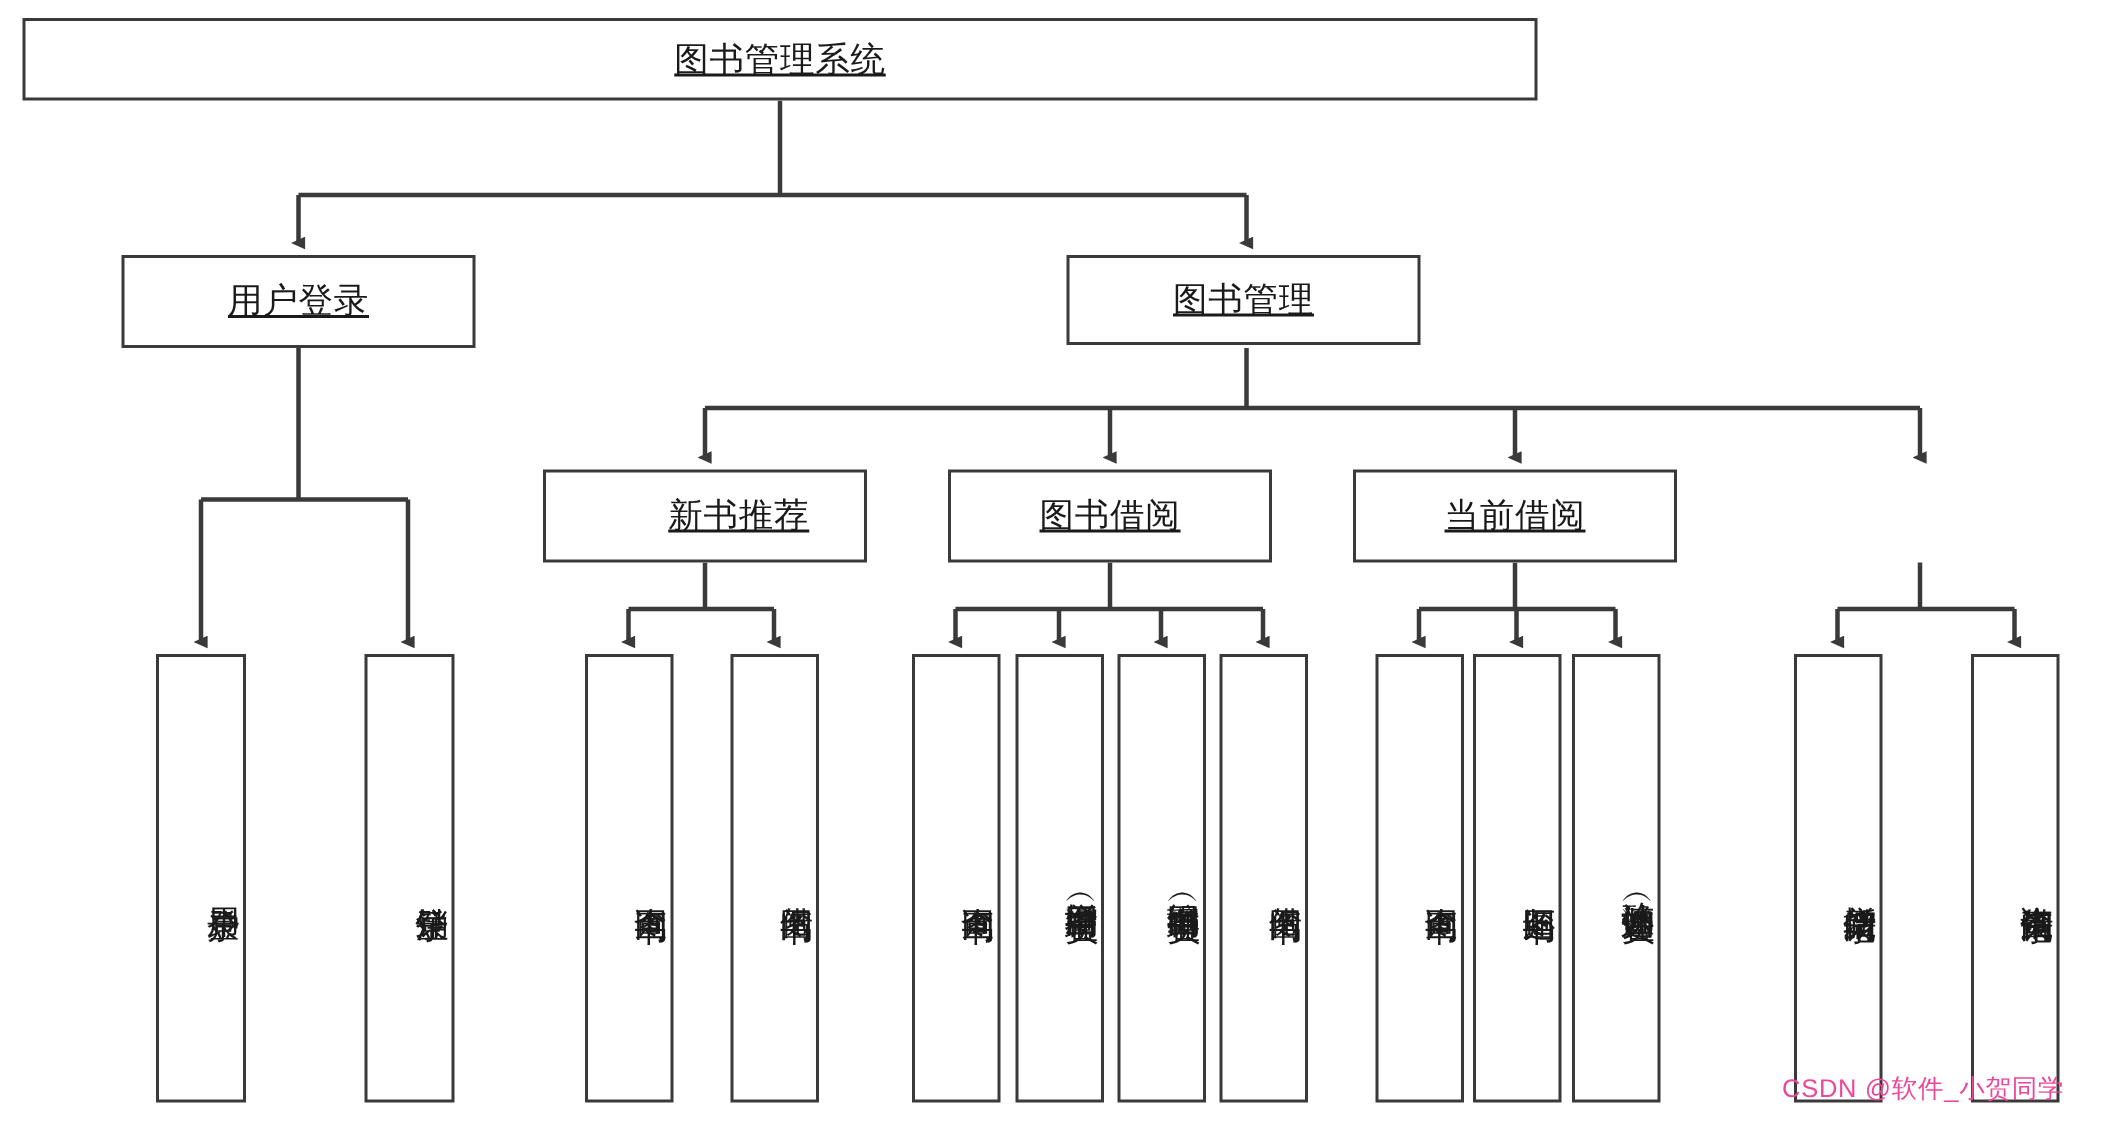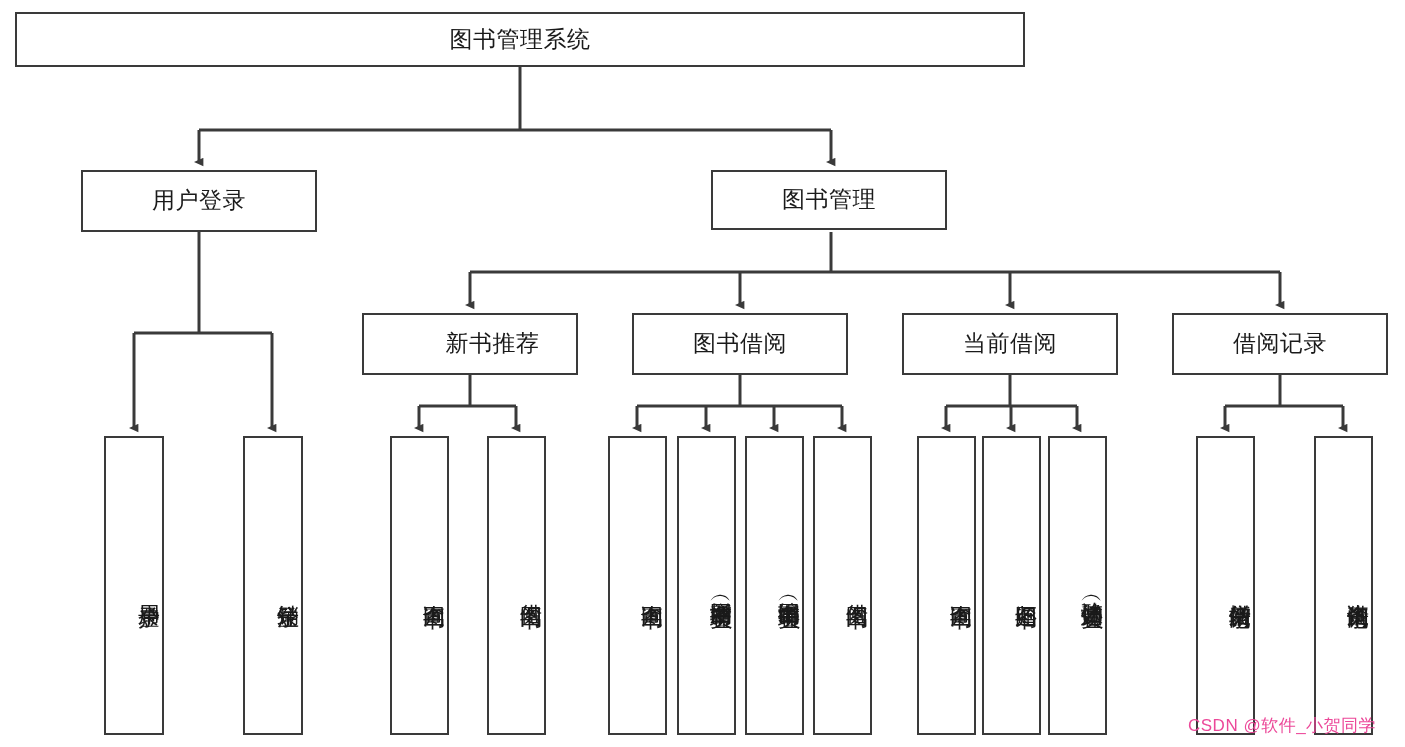--- a/index.html
+++ b/index.html
@@ -33,20 +33,21 @@
     display: flex;
     align-items: center;
     justify-content: center;
     color: #1a1a1a;
   }
   .node-h {
     font-size: 23px;
     letter-spacing: 0.5px;
     line-height: 1.2;
     white-space: nowrap;
+    text-decoration: underline;
   }
   .node-v {
     font-size: 22px;
     line-height: 1.22;
     writing-mode: vertical-rl;
     text-orientation: upright;
     letter-spacing: 1px;
     padding-top: 6px;
     align-items: flex-start;
     justify-content: center;
@@ -138,23 +139,20 @@
   </div>
 
   <div class="node node-h" style="left:632px; top:313px; width:216px; height:62px;">
     <span>图书借阅</span>
   </div>
 
   <div class="node node-h" style="left:902px; top:313px; width:216px; height:62px;">
     <span>当前借阅</span>
   </div>
 
-  <div class="node node-h" style="left:1172px; top:313px; width:216px; height:62px;">
-    <span>借阅记录</span>
-  </div>
 
   <div class="node node-v" style="left:104px; top:436px; width:60px; height:299px;">
     <span class="vlabel">用户登录</span>
   </div>
 
   <div class="node node-v" style="left:243px; top:436px; width:60px; height:299px;">
     <span class="vlabel">注销登录</span>
   </div>
 
   <div class="node node-v" style="left:390px; top:436px; width:59px; height:299px;">

